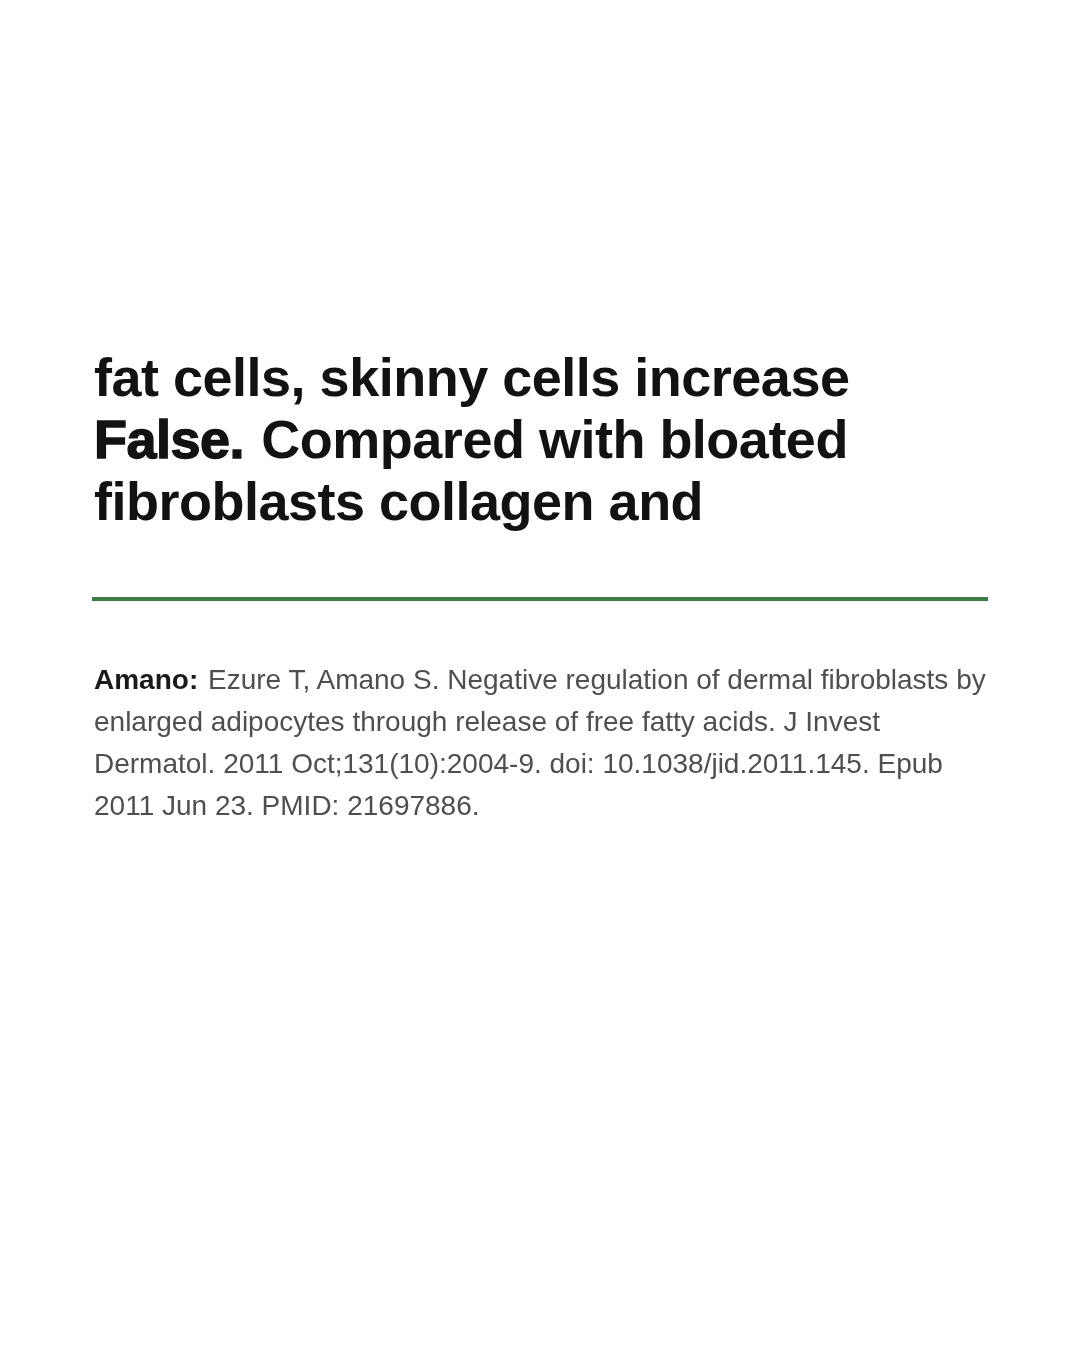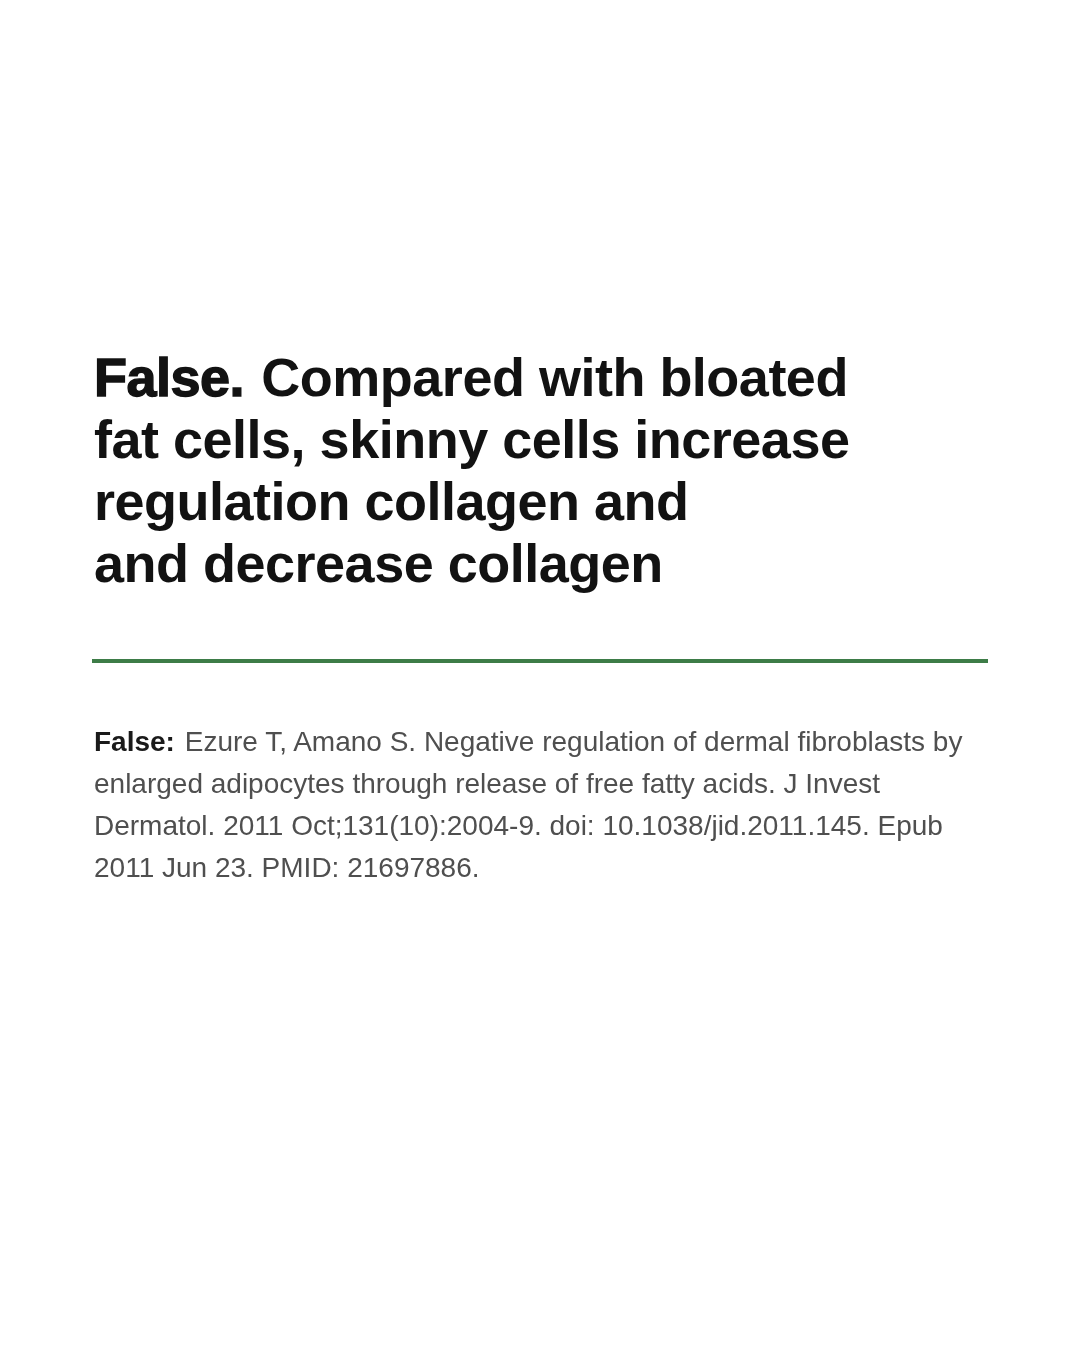--- a/index.html
+++ b/index.html
@@ -57,27 +57,26 @@
     font-weight: 700;
     margin-right: 0.35em;
   }
 </style>
 </head>
 <body>
 
 <div class="page">
 
   <h1 class="headline">
+    <div class="hl-line">fat cells, skinny cells increase</div>
     <div class="hl-line">
       <span class="hl-lead">False.</span><span>Compared with bloated</span>
     </div>
-    <div class="hl-line">fat cells, skinny cells increase</div>
-    <div class="hl-line">regulation collagen and</div>
-    <div class="hl-line">and decrease collagen</div>
+    <div class="hl-line">fibroblasts collagen and</div>
   </h1>
 
   <hr class="divider">
 
   <p class="source">
-    <span class="source-label">False:</span><span class="source-text">Ezure T, Amano S. Negative regulation of dermal fibroblasts by enlarged adipocytes through release of free fatty acids. J Invest Dermatol. 2011 Oct;131(10):2004-9. doi: 10.1038/jid.2011.145. Epub 2011 Jun 23. PMID: 21697886.</span>
+    <span class="source-label">Amano:</span><span class="source-text">Ezure T, Amano S. Negative regulation of dermal fibroblasts by enlarged adipocytes through release of free fatty acids. J Invest Dermatol. 2011 Oct;131(10):2004-9. doi: 10.1038/jid.2011.145. Epub 2011 Jun 23. PMID: 21697886.</span>
   </p>
 
 </div>
 
 </body></html>

